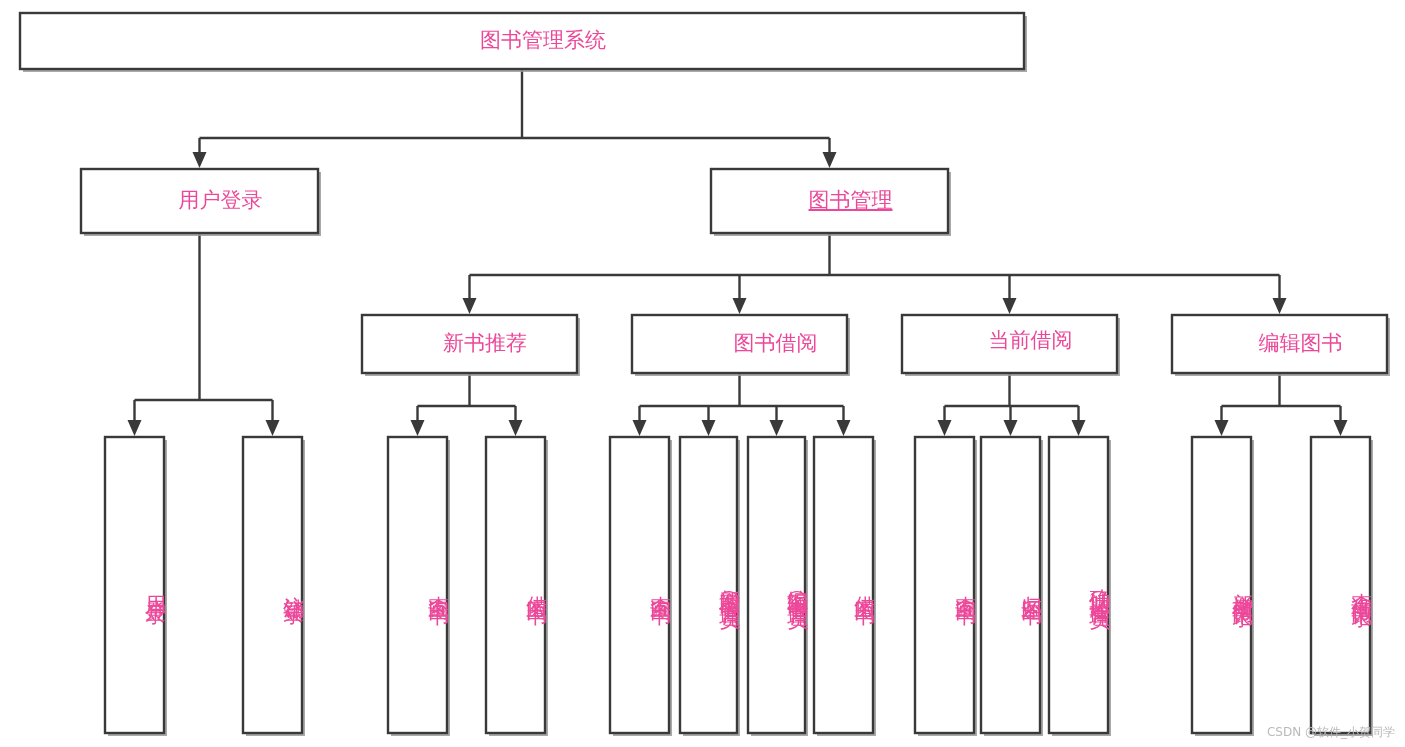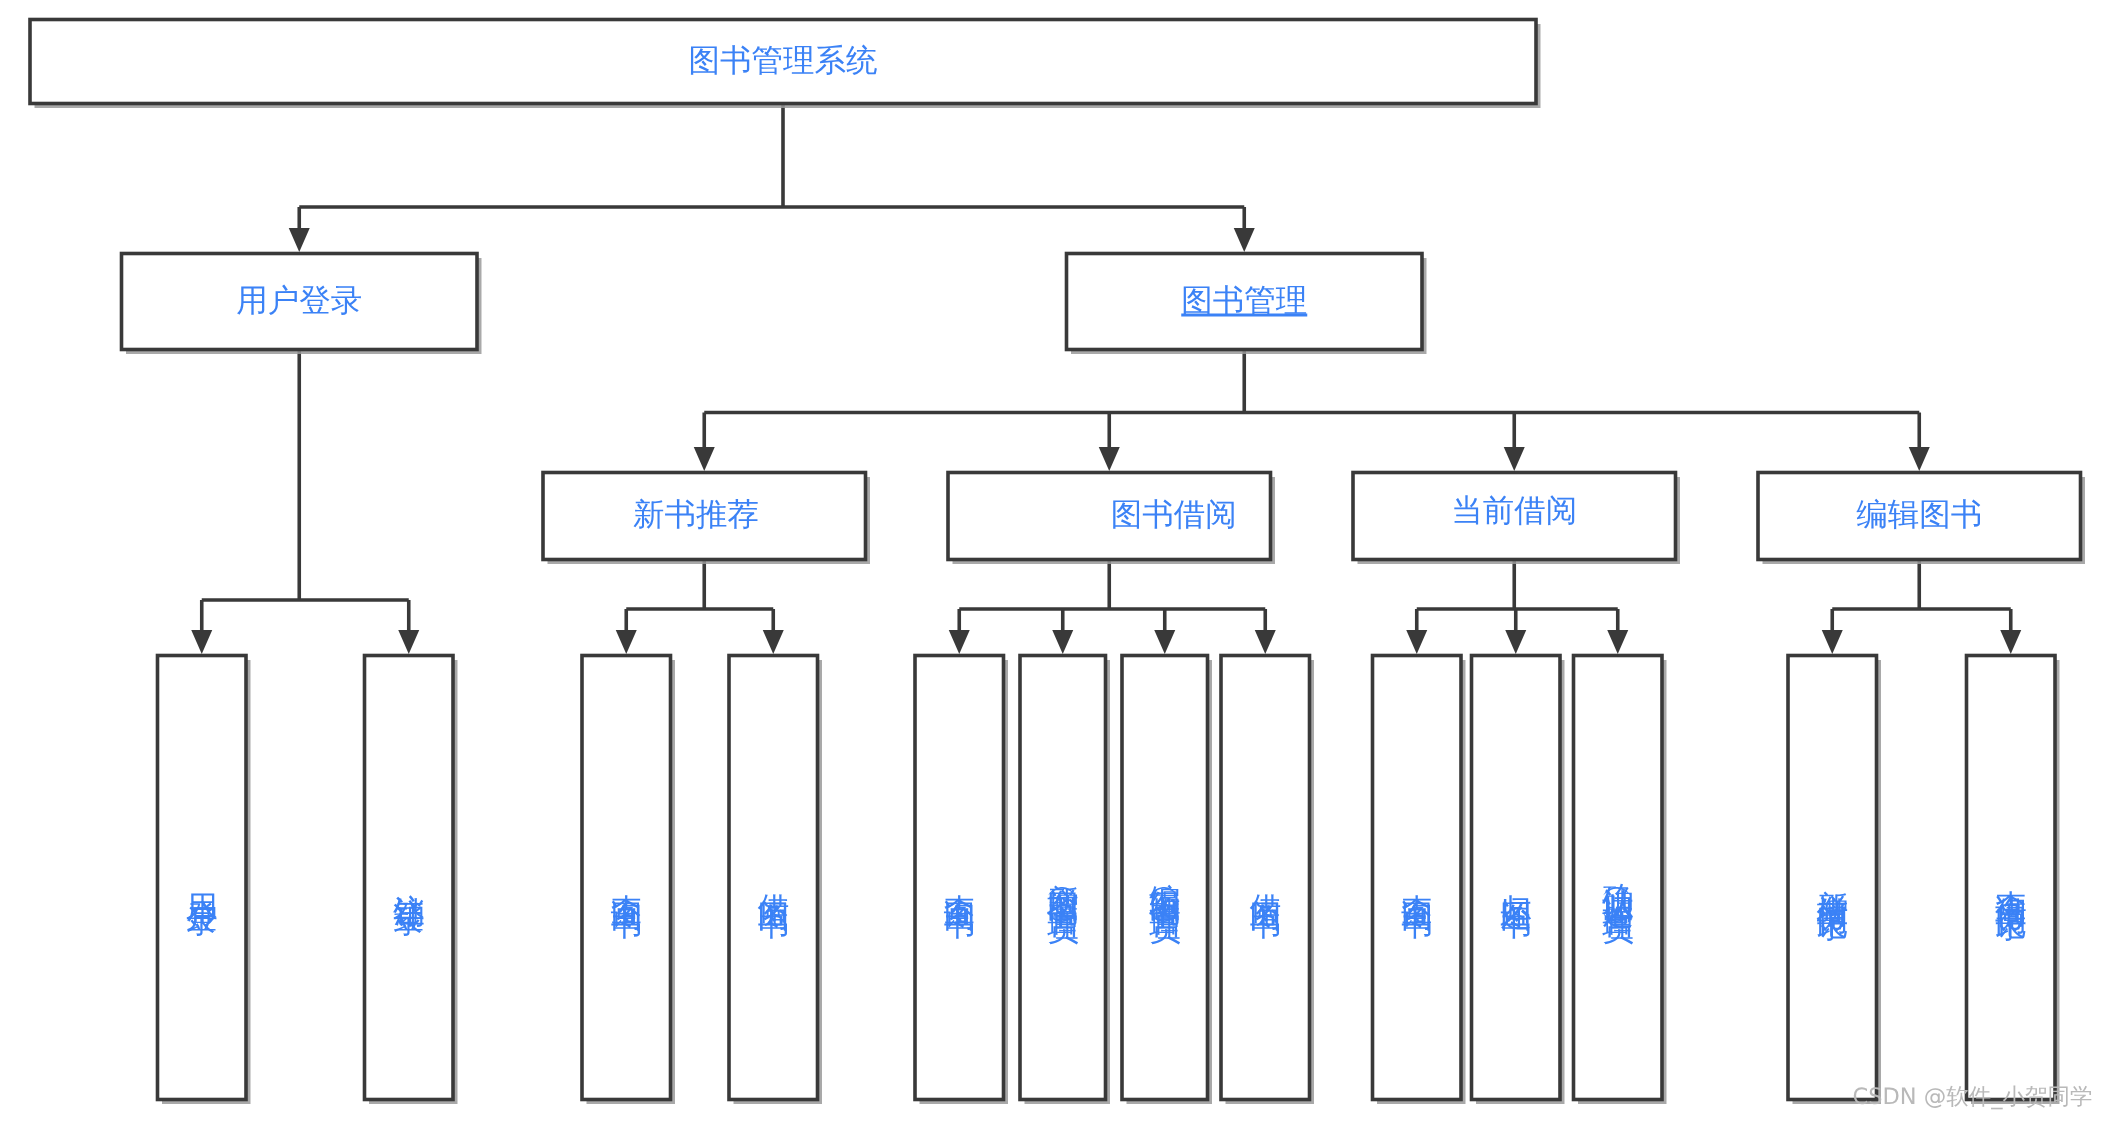--- a/index.html
+++ b/index.html
@@ -19,39 +19,40 @@
   .link-line{
     stroke:#393939;stroke-width:2.4;fill:none;
     stroke-linecap:butt;stroke-linejoin:miter;
   }
   .arrow-head{fill:#393939;stroke:none;}
 
   .node-label{
     position:absolute;
     display:flex;align-items:center;justify-content:center;
     text-align:center;
-    color:#3b82f6;
+    color:#ec4899;
     pointer-events:none;
     letter-spacing:0px;
+    margin-left:21px;
   }
   .node-label.horizontal{
     font-size:21px;line-height:1.2;
   }
   .node-label.vertical{
     writing-mode:vertical-rl;
     text-orientation:upright;
     font-size:21px;line-height:1.25;
     letter-spacing:3px;
   }
   .node-label.root{font-size:21px;}
 
   .watermark{
     position:absolute;
     right:10px;bottom:6px;
-    font-size:15px;
+    font-size:12px;
     color:#b9b9b9;
     white-space:nowrap;
     font-family:"DejaVu Sans","Liberation Sans",sans-serif;
   }
 </style>
 </head>
 <body>
 
 <div id="diagram-root">
 
@@ -152,21 +153,21 @@
         <rect x="1314" y="440" width="59" height="296" class="node-shadow"></rect>
         <rect x="1311" y="437" width="59" height="296" class="node-box"></rect>
       </g>
   </svg>
 
   <div id="labels-layer">
       <div class="node-label horizontal root" style="left: 20px; top: 13px; width: 1004px; height: 56px;">图书管理系统</div>
       <div class="node-label horizontal" style="left: 81px; top: 169px; width: 237px; height: 64px;">用户登录</div>
       <div class="node-label horizontal" style="left: 711px; top: 169px; width: 237px; height: 64px; text-decoration: underline;">图书管理</div>
       <div class="node-label horizontal" style="left: 362px; top: 315px; width: 204px; height: 58px;">新书推荐</div>
-      <div class="node-label horizontal" style="left: 660px; top: 315px; width: 245px; height: 58px;">图书借阅</div>
+      <div class="node-label horizontal" style="left: 632px; top: 315px; width: 245px; height: 58px;">图书借阅</div>
       <div class="node-label horizontal" style="left: 902px; top: 315px; width: 215px; height: 52px;">当前借阅</div>
       <div class="node-label horizontal" style="left: 1172px; top: 315px; width: 215px; height: 58px;">编辑图书</div>
       <div class="node-label vertical" style="left: 105px; top: 437px; width: 59px; height: 296px;">用户登录</div>
       <div class="node-label vertical" style="left: 243px; top: 437px; width: 59px; height: 296px;">注销登录</div>
       <div class="node-label vertical" style="left: 388px; top: 437px; width: 59px; height: 296px;">查询图书</div>
       <div class="node-label vertical" style="left: 486px; top: 437px; width: 59px; height: 296px;">借阅图书</div>
       <div class="node-label vertical" style="left: 610px; top: 437px; width: 59px; height: 296px;">查询图书</div>
       <div class="node-label vertical" style="left: 680px; top: 437px; width: 57px; height: 296px;">新增图书（管理员）</div>
       <div class="node-label vertical" style="left: 748px; top: 437px; width: 57px; height: 296px;">编辑图书（管理员）</div>
       <div class="node-label vertical" style="left: 814px; top: 437px; width: 59px; height: 296px;">借阅图书</div>

